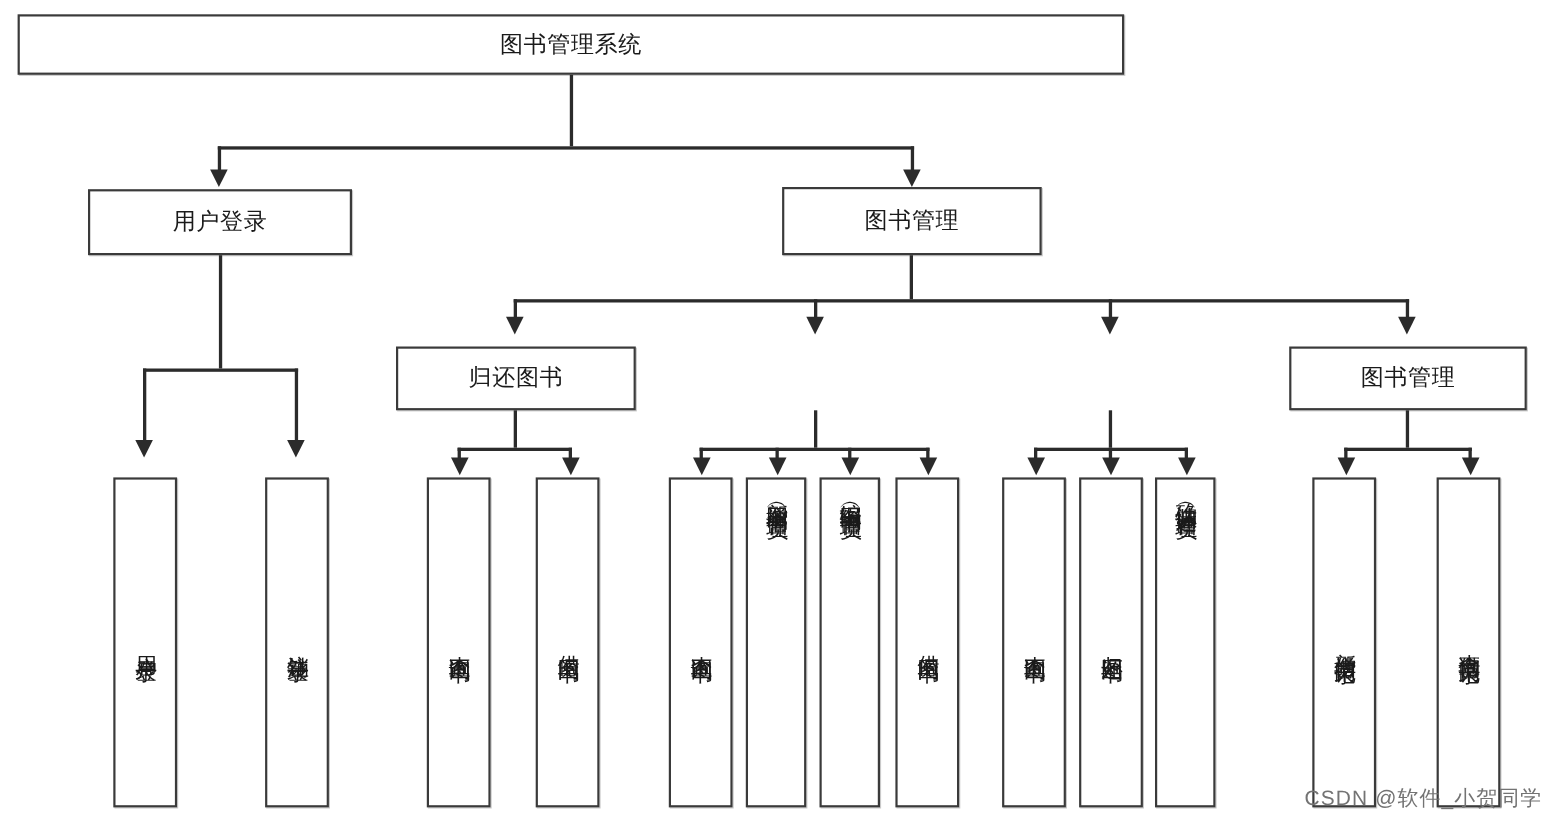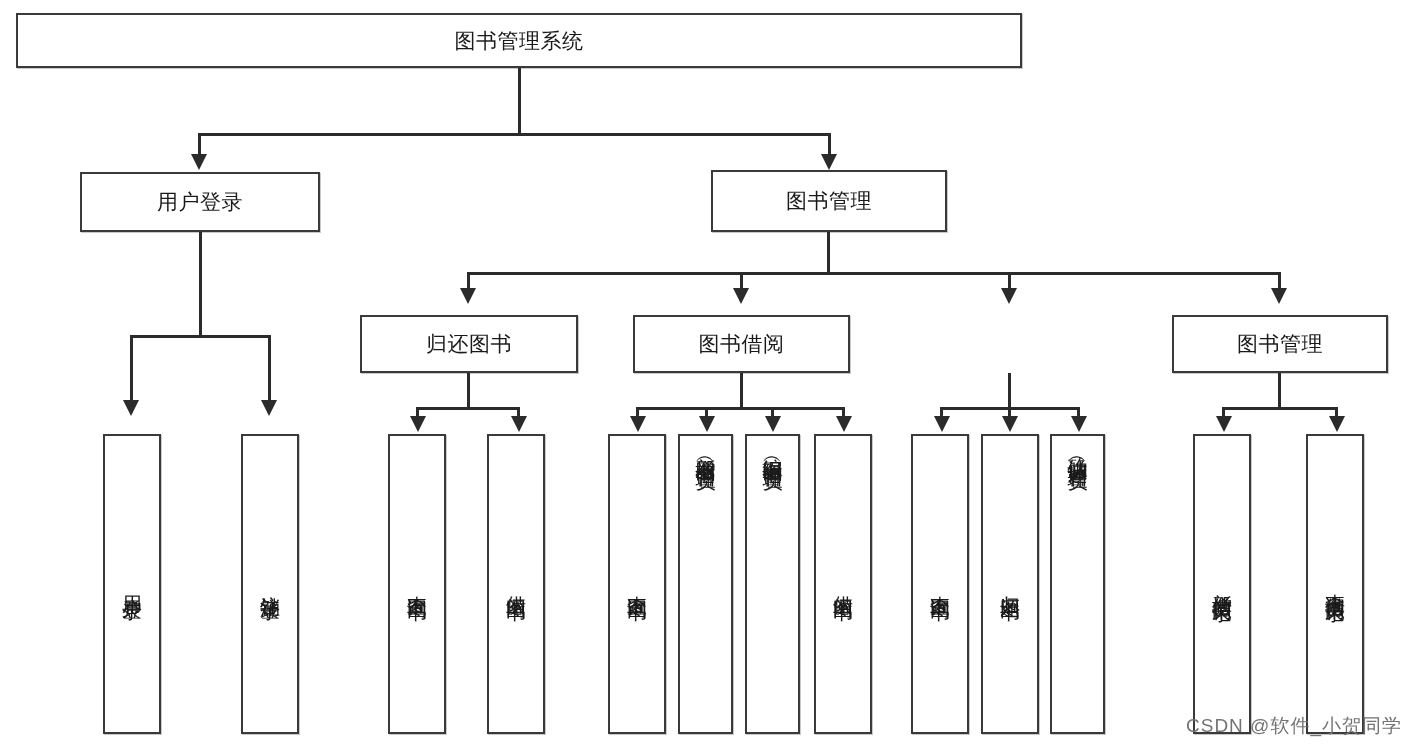--- a/index.html
+++ b/index.html
@@ -125,23 +125,20 @@
   <div class="edge vline" style="left:1008px; top:272px; width:3px; height:18px;"></div>
   <div class="arrow" style="left:1001px; top:288px;"></div>
 
   <div class="edge vline" style="left:1278px; top:272px; width:3px; height:18px;"></div>
   <div class="arrow" style="left:1271px; top:288px;"></div>
 
   <div class="node h" style="left:360px; top:315px; width:218px; height:58px;">
     <span>归还图书</span>
   </div>
 
-  <div class="node h" style="left:633px; top:315px; width:217px; height:58px;">
-    <span>图书借阅</span>
-  </div>
 
 
   <div class="node h" style="left:1172px; top:315px; width:216px; height:58px;">
     <span>图书管理</span>
   </div>
 
   <div class="edge vline" style="left:467px; top:373px; width:3px; height:34px;"></div>
   <div class="edge hline" style="left:416px; top:407px; width:104px; height:3px;"></div>
   <div class="edge vline" style="left:416px; top:407px; width:3px; height:12px;"></div>
   <div class="arrow" style="left:410px; top:416px;"></div>

